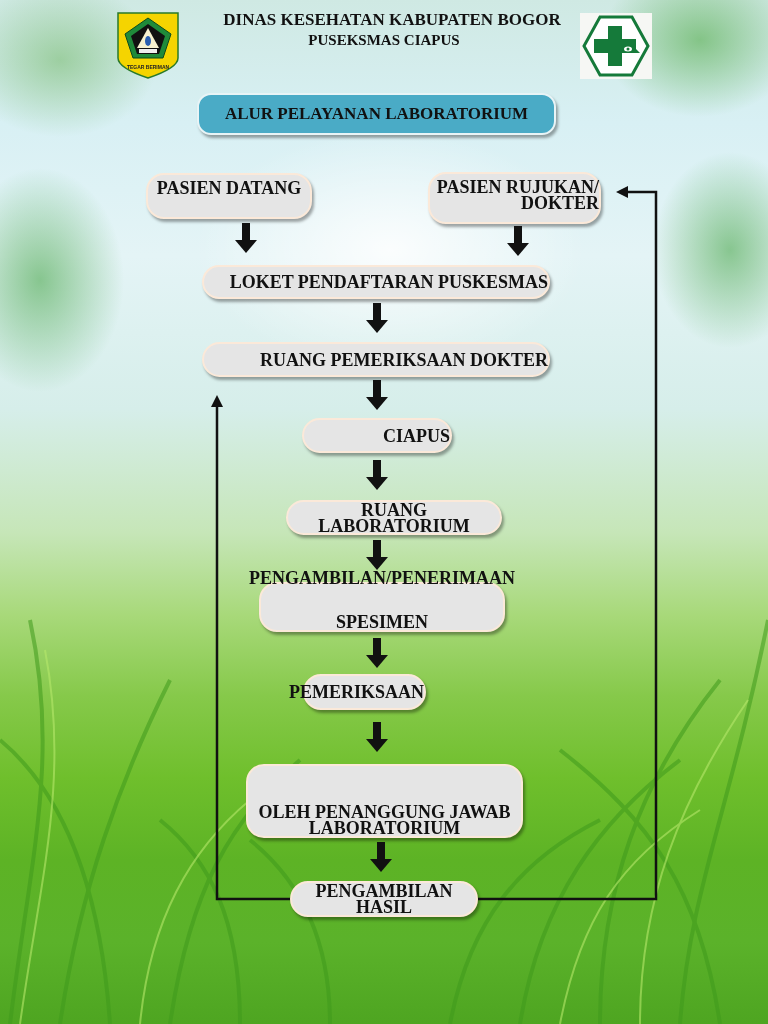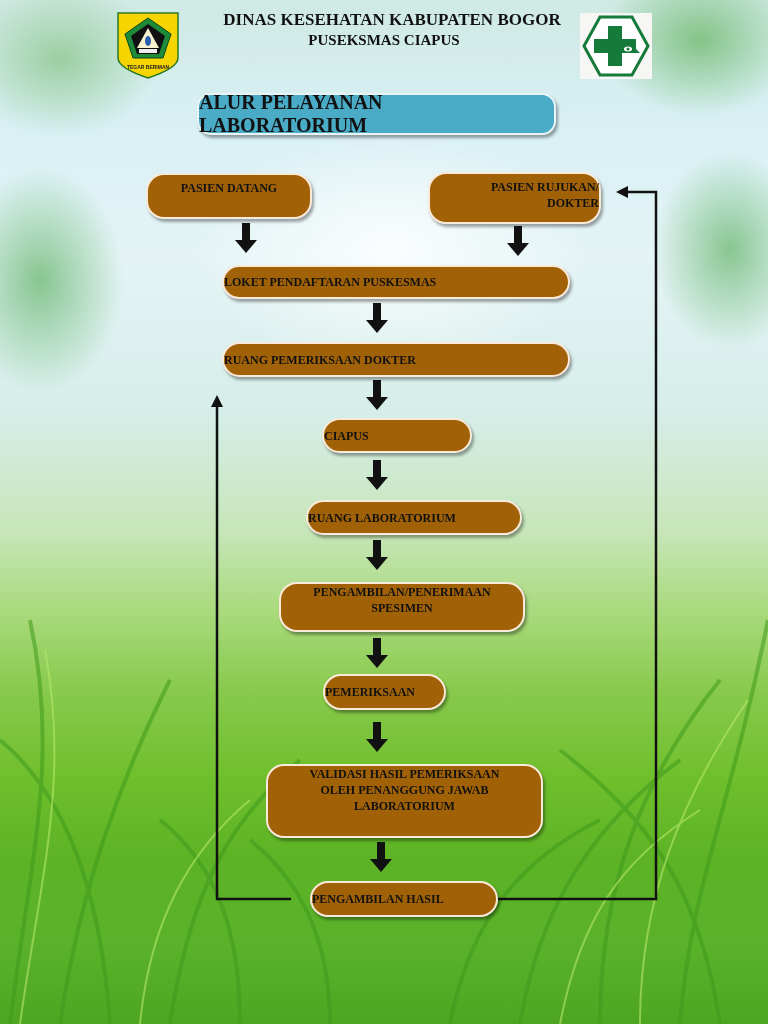--- a/index.html
+++ b/index.html
@@ -25,30 +25,30 @@
   #hdr2 { top: 32px; font-size: 15px; }
   .logo { position: absolute; }
   #logo-left { left: 115px; top: 10px; width: 66px; height: 70px; }
   #logo-right { left: 580px; top: 13px; width: 72px; height: 66px; background: #f6f7f4; }
 
   .title-box {
     position: absolute; left: 197px; top: 93px; width: 355px; height: 38px;
     background: #4aabc6; border: 2px solid #e8f4f6; border-radius: 14px;
     box-shadow: 2px 3px 3px rgba(0,0,0,0.35);
     display: flex; align-items: center; justify-content: center;
-    font-weight: bold; font-size: 20px; color: #111;
+    font-weight: bold; font-size: 17px; color: #111;
   }
   .node {
-    position: absolute; background: #a16207; color: #111;
+    position: absolute; background: #e5e5e5; color: #111;
     border: 2px solid #fbe9d9; border-radius: 18px;
     box-shadow: 2px 3px 3px rgba(0,0,0,0.35);
-    font-weight: bold; font-size: 12px; text-align: center; line-height: 16px;
+    font-weight: bold; font-size: 18px; text-align: center; line-height: 16px;
     box-sizing: border-box; padding-top: 5px;
   }
-  .center { display: flex; align-items: center; justify-content: flex-start; padding-top: 0; margin-left: 20px; }
+  .center { display: flex; align-items: center; justify-content: flex-end; padding-top: 0; }
   .arrow { position: absolute; width: 22px; height: 32px; }
   svg.connectors { position: absolute; left: 0; top: 0; width: 768px; height: 1024px; pointer-events: none; }
 </style>
 </head>
 <body>
 
 <svg class="grass" viewBox="0 0 768 464" preserveAspectRatio="none">
   <g stroke="#3f9a1c" stroke-width="4" fill="none" opacity="0.55">
     <path d="M10 464 C 30 300, 60 200, 30 60"></path>
     <path d="M60 464 C 80 330, 120 220, 170 120"></path>
@@ -125,31 +125,30 @@
 </div>
 
 <div class="node center" style="left:302px; top:418px; width:150px; height:35px;">
   <span>CIAPUS</span>
 </div>
 
 <div class="node center" style="left:286px; top:500px; width:216px; height:35px;">
   <span>RUANG LABORATORIUM</span>
 </div>
 
-<div class="node center" style="left:259px; top:582px; width:246px; height:50px; flex-direction:column;">
+<div class="node center" style="left:259px; top:582px; width:246px; height:50px; flex-direction:column;gap:28px;">
   <div>PENGAMBILAN/PENERIMAAN</div>
   <div>SPESIMEN</div>
 </div>
 
 <div class="node center" style="left:303px; top:674px; width:123px; height:36px;">
   <span>PEMERIKSAAN</span>
 </div>
 
 <div class="node center" style="left:246px; top:764px; width:277px; height:74px; flex-direction:column;">
-  <div>VALIDASI HASIL PEMERIKSAAN</div>
   <div>OLEH PENANGGUNG JAWAB</div>
   <div>LABORATORIUM</div>
 </div>
 
 <div class="node center" style="left:290px; top:881px; width:188px; height:36px;">
   <span>PENGAMBILAN HASIL</span>
 </div>
 
 <svg class="arrow" style="left:235px; top:223px;" viewBox="0 0 22 32">
     <rect x="7" y="0" width="8" height="18" fill="#111"></rect>

